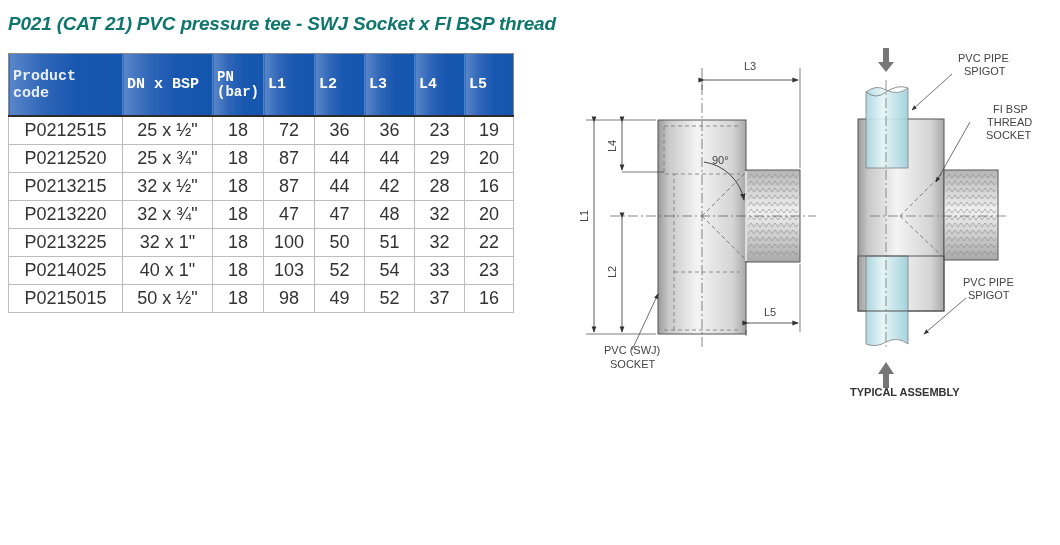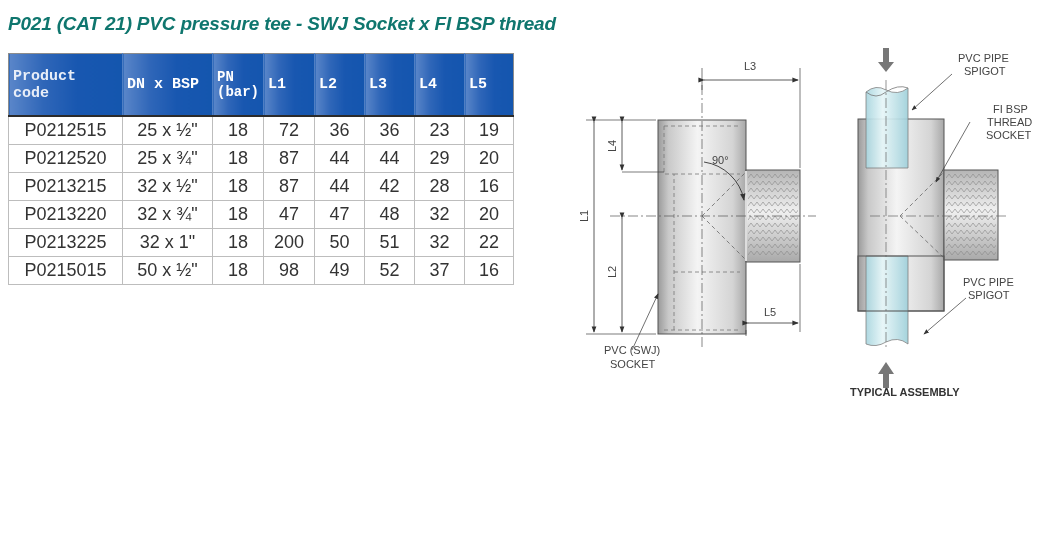--- a/index.html
+++ b/index.html
@@ -99,25 +99,35 @@
         <td>47</td>
         <td>47</td>
         <td>48</td>
         <td>32</td>
         <td>20</td>
       </tr>
       <tr>
         <td>P0213225</td>
         <td>32 x 1"</td>
         <td>18</td>
-        <td>200</td>
+        <td>100</td>
         <td>50</td>
         <td>51</td>
         <td>32</td>
         <td>22</td>
+      </tr>
+      <tr>
+        <td>P0214025</td>
+        <td>40 x 1"</td>
+        <td>18</td>
+        <td>103</td>
+        <td>52</td>
+        <td>54</td>
+        <td>33</td>
+        <td>23</td>
       </tr>
       <tr>
         <td>P0215015</td>
         <td>50 x ½"</td>
         <td>18</td>
         <td>98</td>
         <td>49</td>
         <td>52</td>
         <td>37</td>
         <td>16</td>

